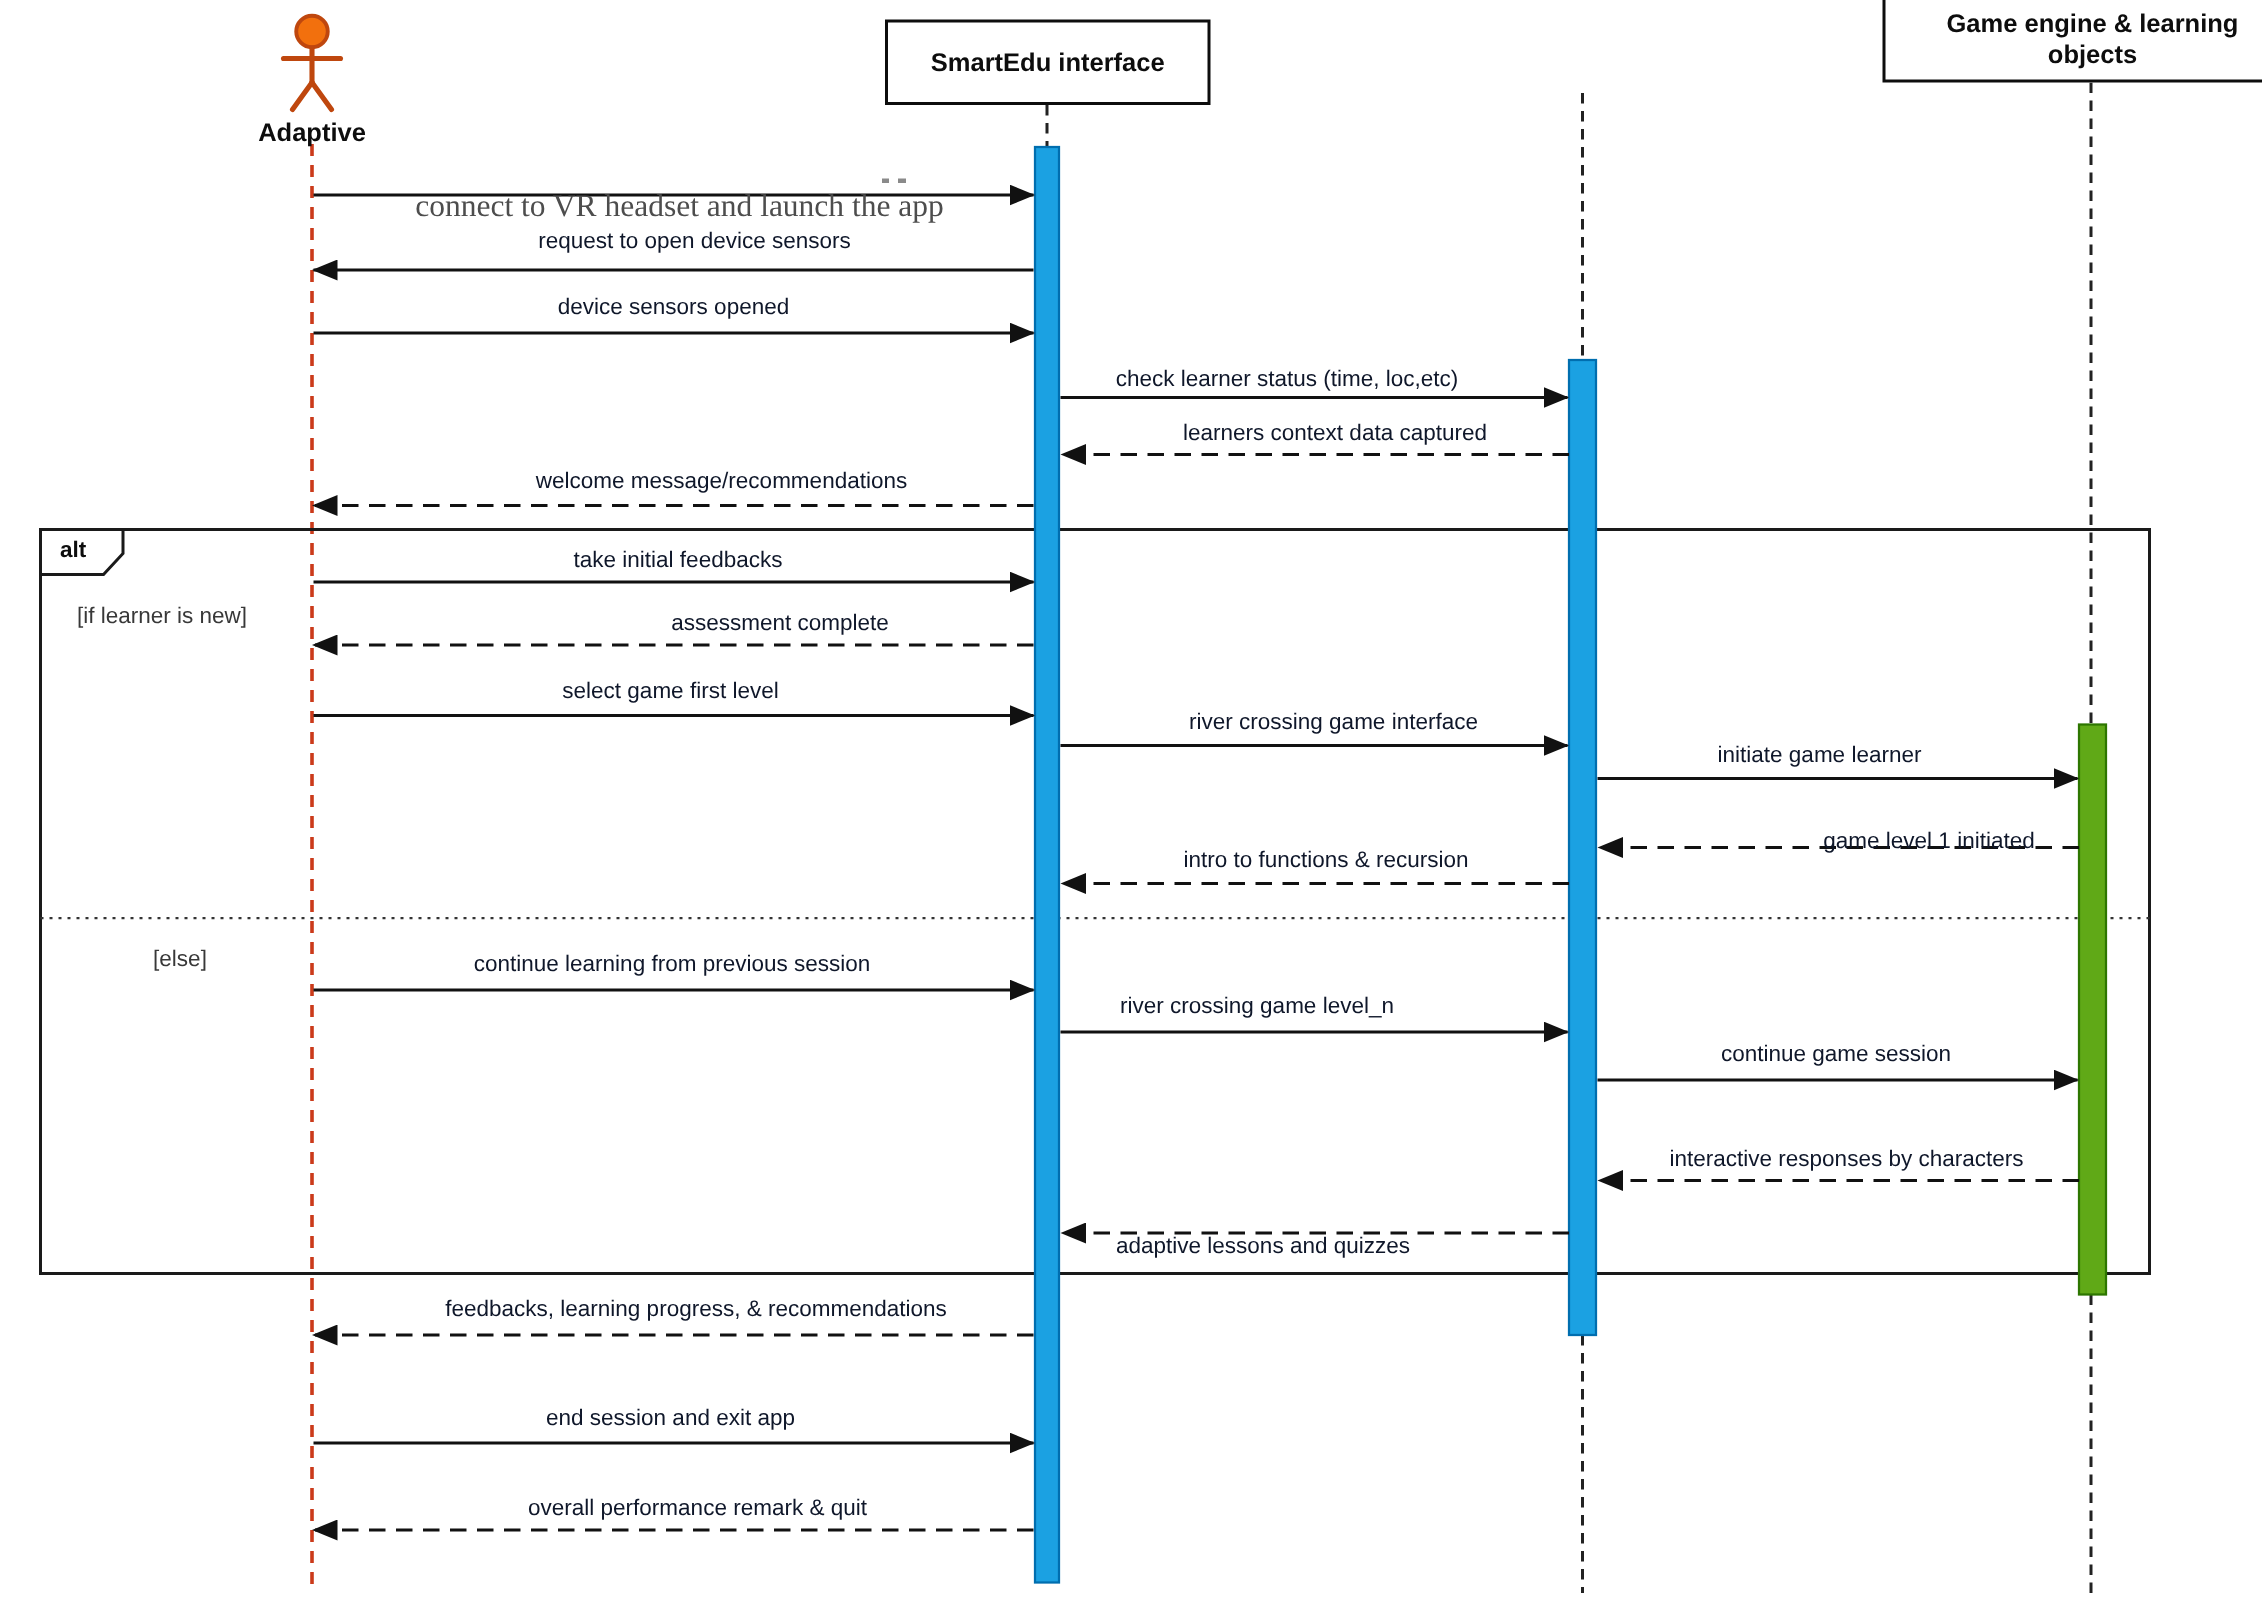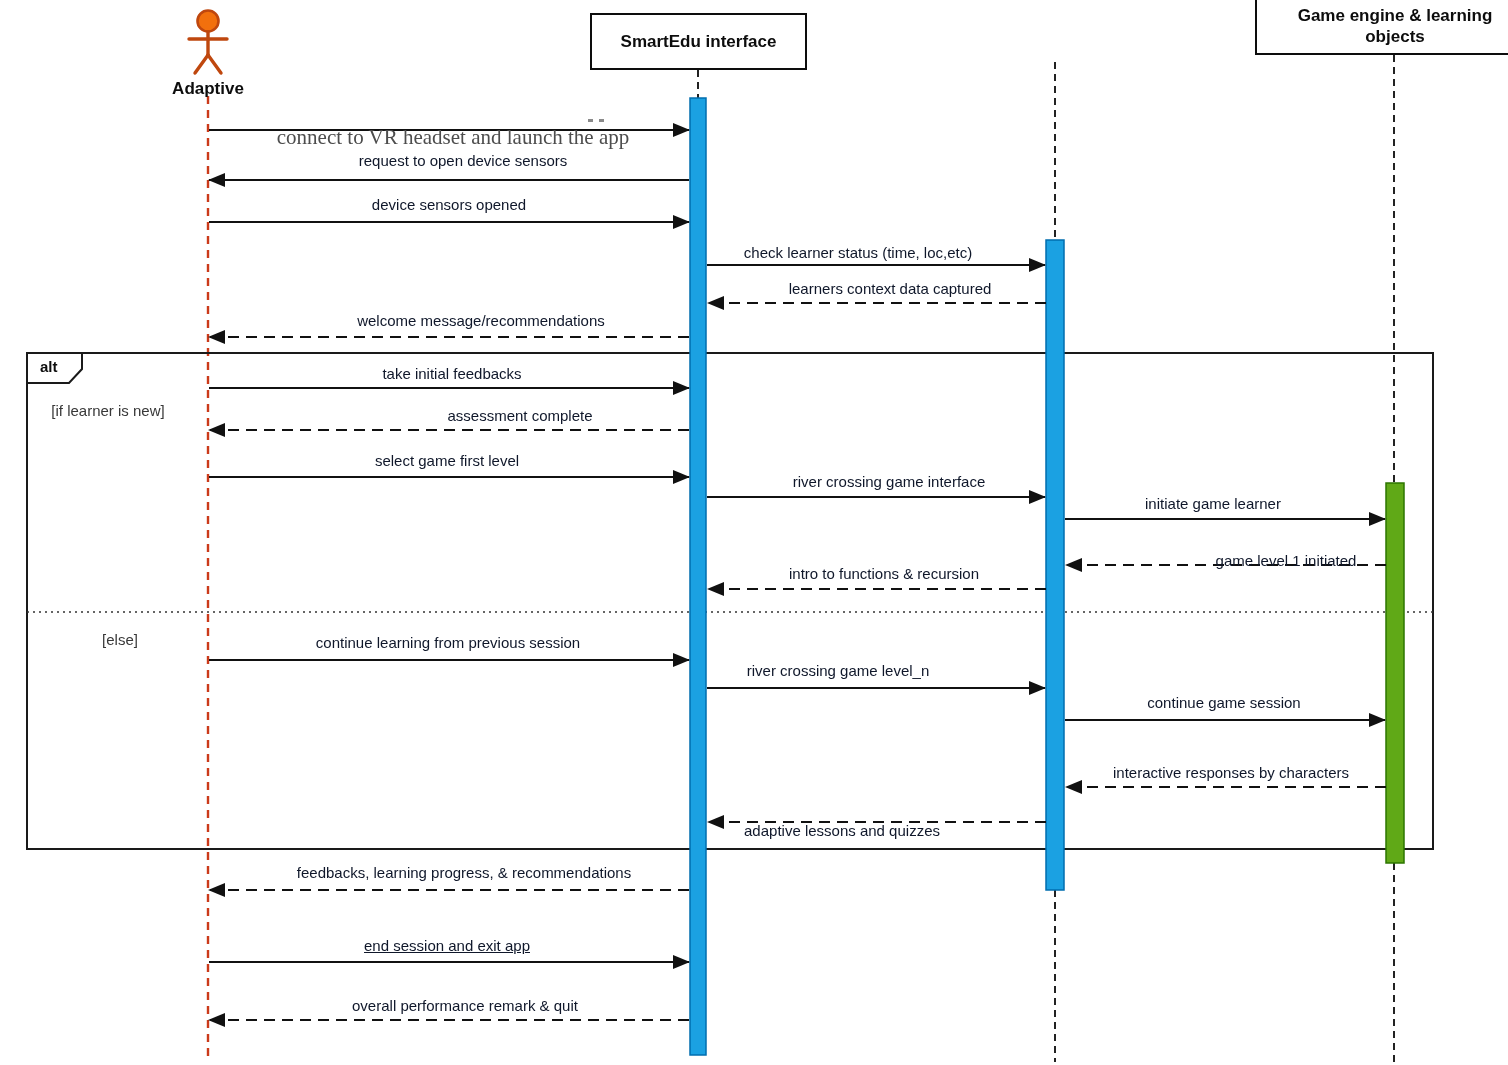--- a/index.html
+++ b/index.html
@@ -148,18 +148,18 @@
   <div class="msg" style="left:889px;top:473px;">river crossing game interface</div>
   <div class="msg" style="left:1213px;top:495px;">initiate game learner</div>
   <div class="msg" style="left:1286px;top:540px;margin-top:12px;">game level 1 initiated</div>
   <div class="msg" style="left:884px;top:565px;">intro to functions &amp; recursion</div>
   <div class="msg" style="left:448px;top:634px;">continue learning from previous session</div>
   <div class="msg" style="left:838px;top:662px;">river crossing game level_n</div>
   <div class="msg" style="left:1224px;top:694px;">continue game session</div>
   <div class="msg" style="left:1231px;top:764px;">interactive responses by characters</div>
   <div class="msg" style="left:842px;top:798px;margin-top:24px;">adaptive lessons and quizzes</div>
   <div class="msg" style="left:464px;top:864px;">feedbacks, learning progress, &amp; recommendations</div>
-  <div class="msg" style="left:447px;top:937px;text-decoration:underline;">end session and exit app</div>
+  <div class="msg" style="left:447px;top:937px;">end session and exit app</div>
   <div class="msg" style="left:465px;top:997px;">overall performance remark &amp; quit</div>
 
   <div class="artifact-dots"></div>
 
 </div>
 
 </body></html>

